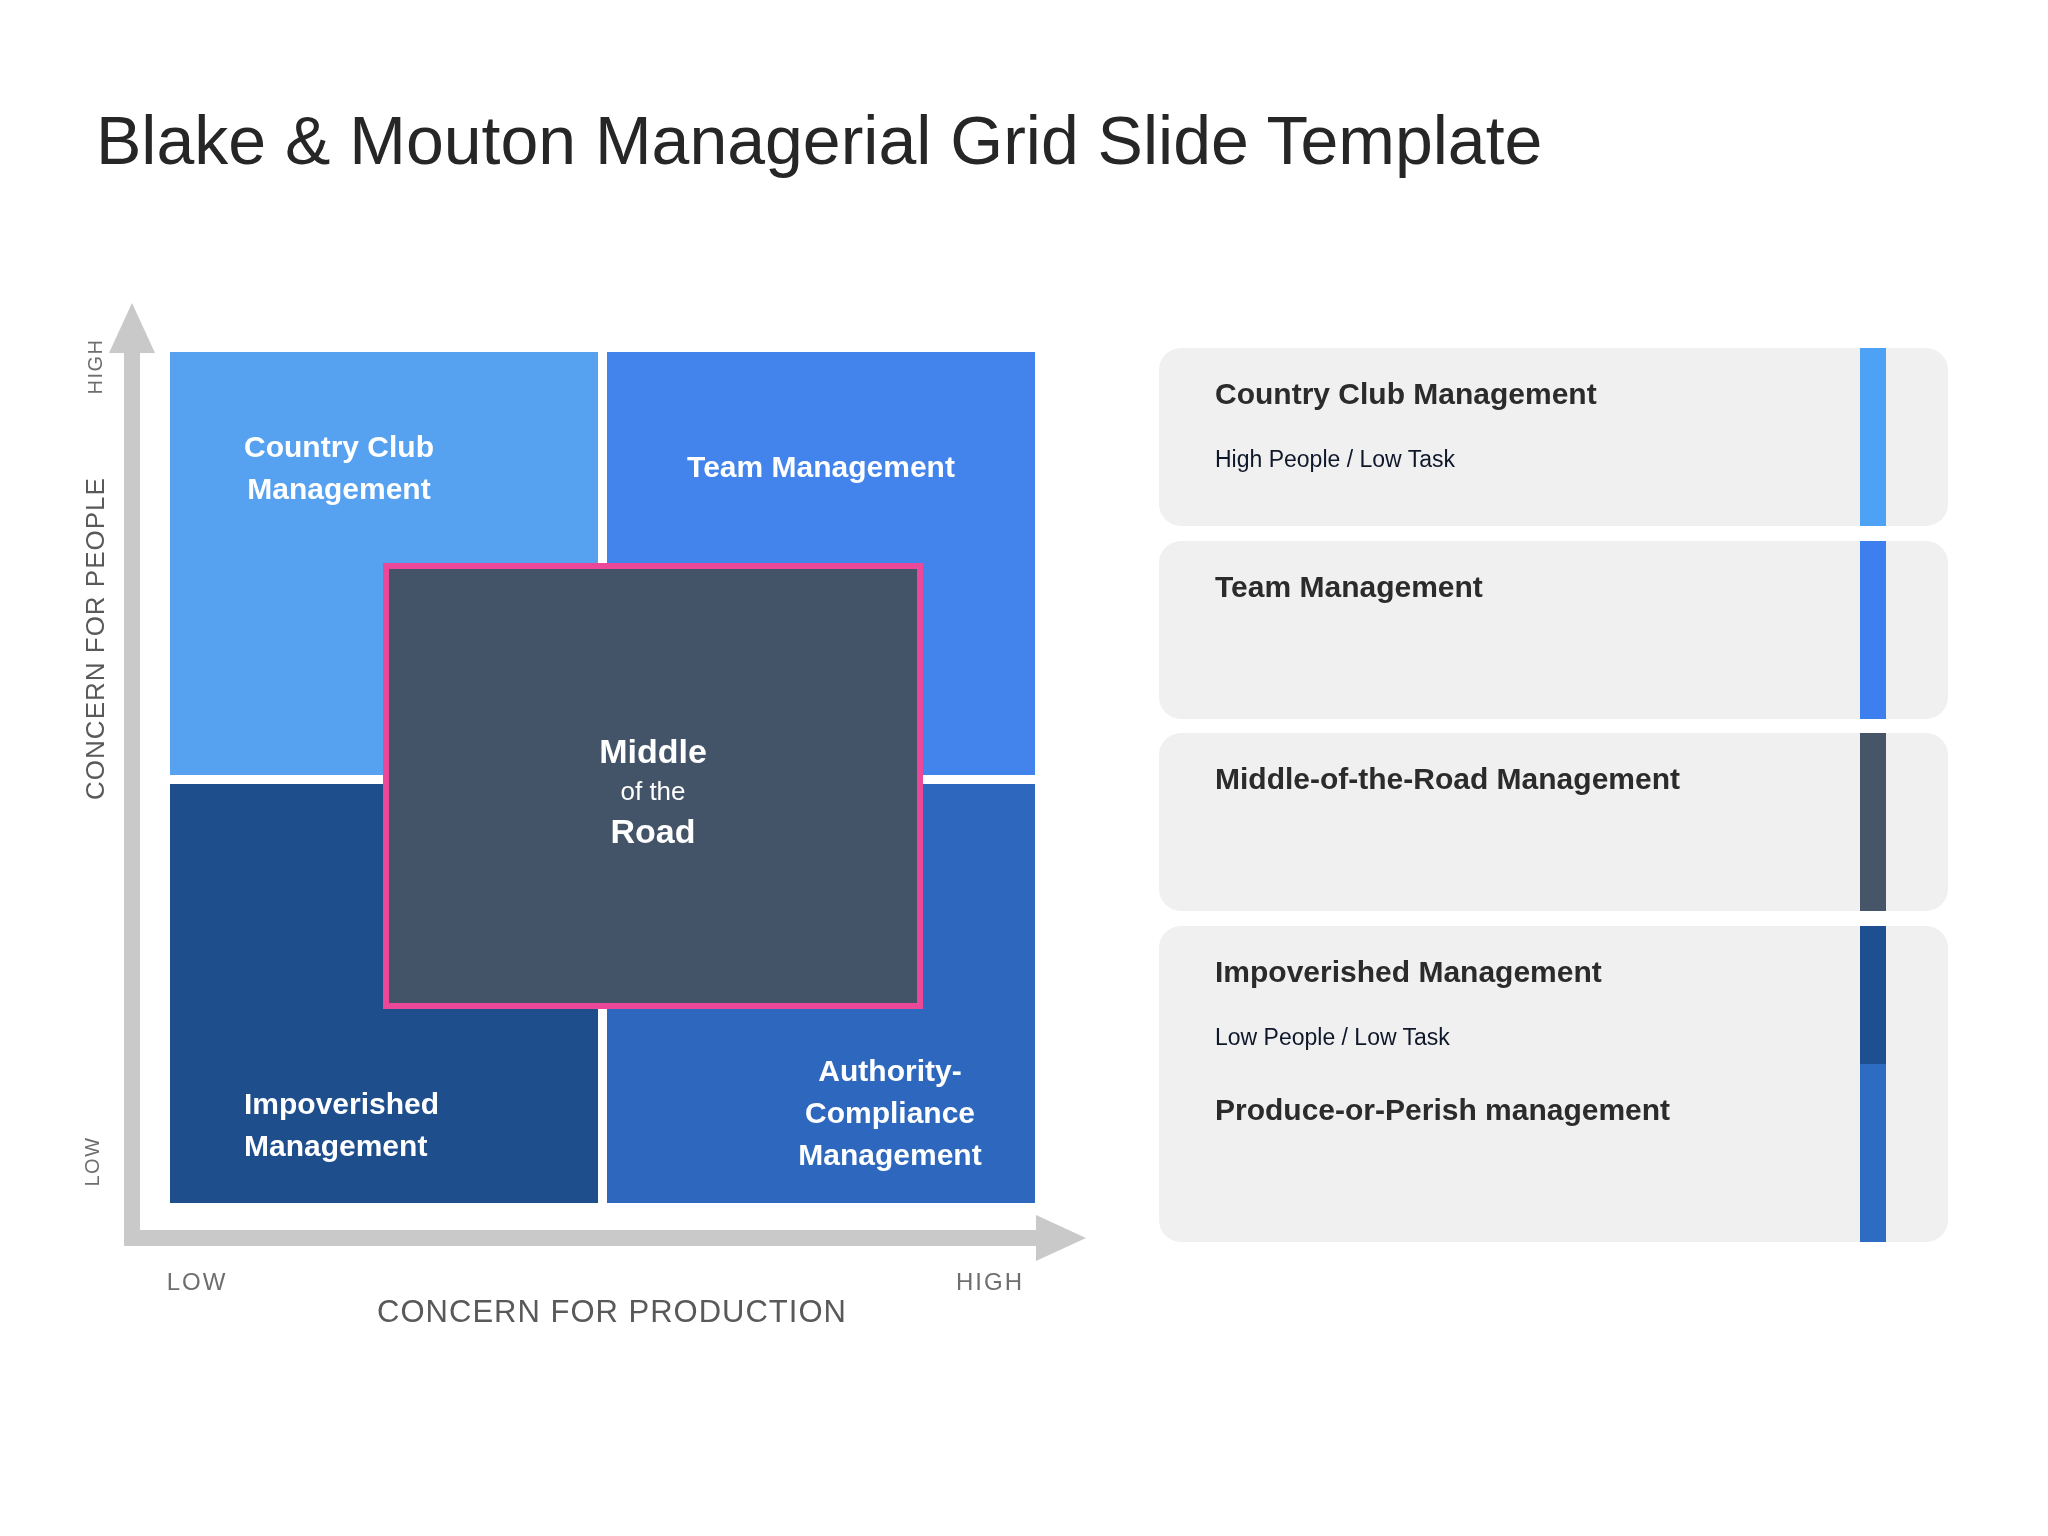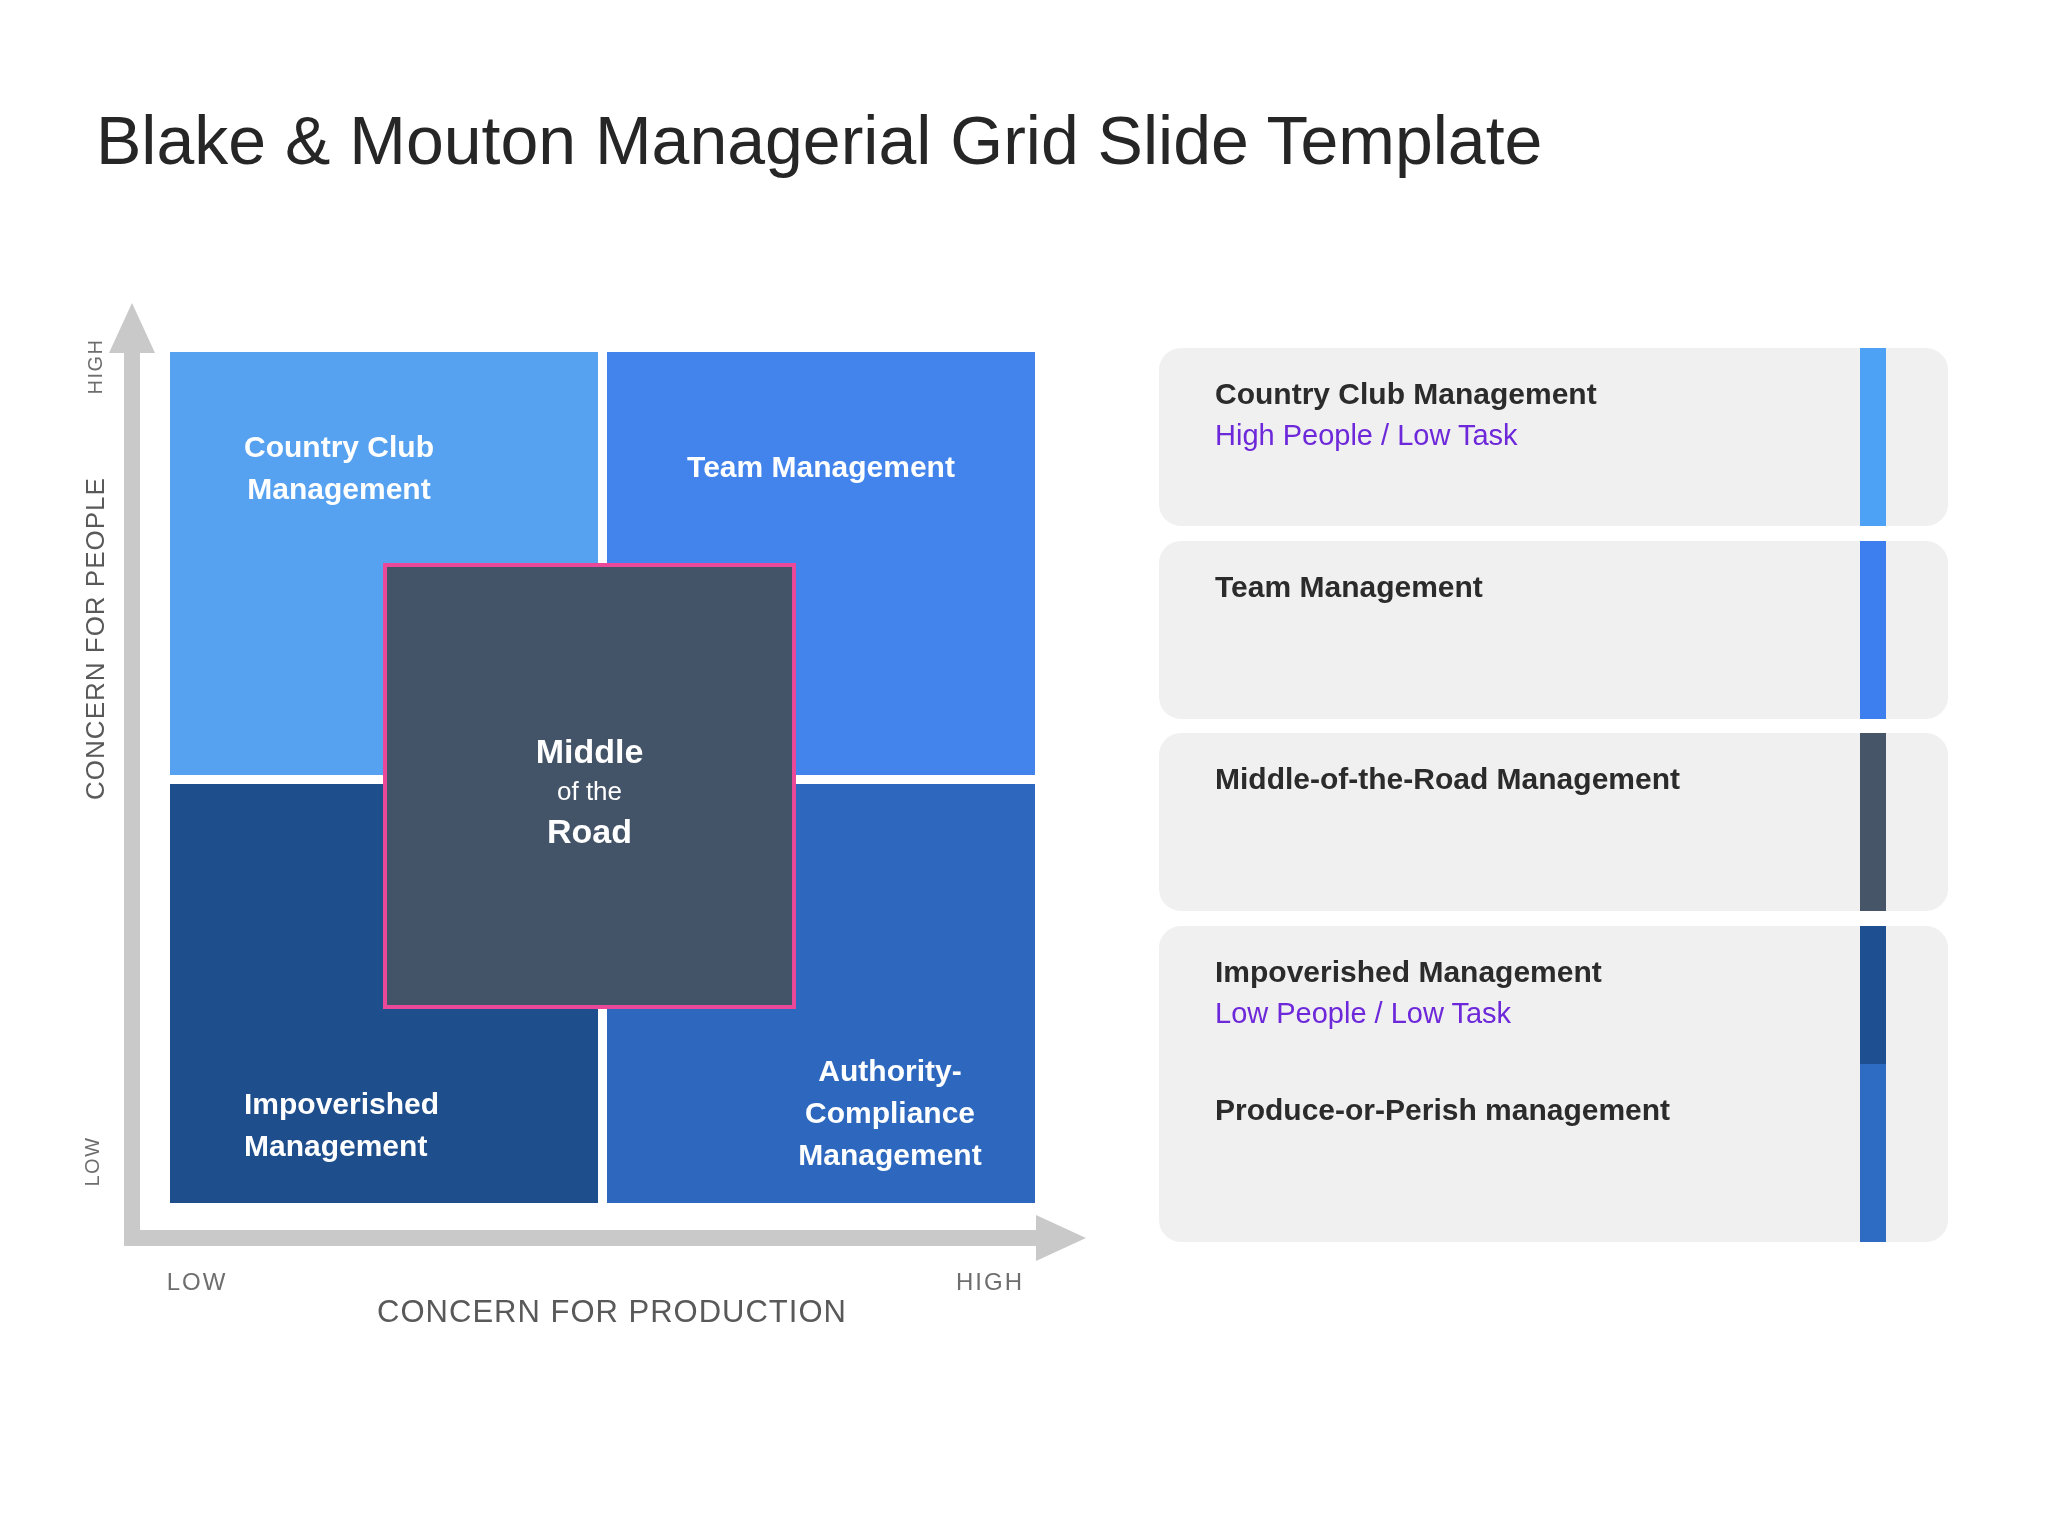--- a/index.html
+++ b/index.html
@@ -47,40 +47,40 @@
     position:absolute; color:#ffffff; font-weight:bold; font-size:30px;
     line-height:42px; white-space:pre-line;
   }
   .lbl-tl { left:244px; top:426px;  text-align:center; }
   .lbl-tr { left:607px; top:446px;  width:428px; text-align:center; }
   .lbl-bl { left:244px; top:1083px; text-align:left; }
   .lbl-br { left:676px; top:1050px; width:428px; text-align:center; }
 
   
   .center-box {
-    position:absolute; left:383px; top:563px; width:413px; height:446px;
-    box-sizing:border-box; border:4px solid #ec4899;
+    position:absolute; left:383px; top:563px; width:540px; height:446px;
+    box-sizing:border-box; border:6px solid #ec4899;
     display:flex; flex-direction:column; align-items:center; justify-content:center;
     padding-top:10px;
   }
   .center-line1, .center-line3 { color:#fff; font-weight:bold; font-size:34px; line-height:44px; }
   .center-line2 { color:#fff; font-weight:400; font-size:26px; line-height:36px; }
 
   
   .card {
     position:absolute; left:1159px; width:789px; height:178px;
     background:#f0f0f0; border-radius:22px;
   }
   .card-1 { top:348px; }  .card-2 { top:541px; }  .card-3 { top:733px; }
   .card-4 { top:926px; }  .card-5 { top:1064px; }
   .card-title {
     padding:27px 0 0 56px; font-size:30px; font-weight:bold; color:#2b2b2b; line-height:38px;
   }
   .card-sub {
-    padding-left:56px; margin-top:5px; font-size:29px; font-weight:400; color:#6d28d9; line-height:34px;
+    padding-left:56px; margin-top:29px; font-size:23px; font-weight:400; color:#0f172a; line-height:34px;
   }
   .card-bar { position:absolute; left:701px; top:0; width:26px; height:100%; }
 </style>
 </head>
 <body>
 
 <div class="slide">
 
   <h1 class="slide-title">Blake &amp; Mouton Managerial Grid Slide Template</h1>
 

